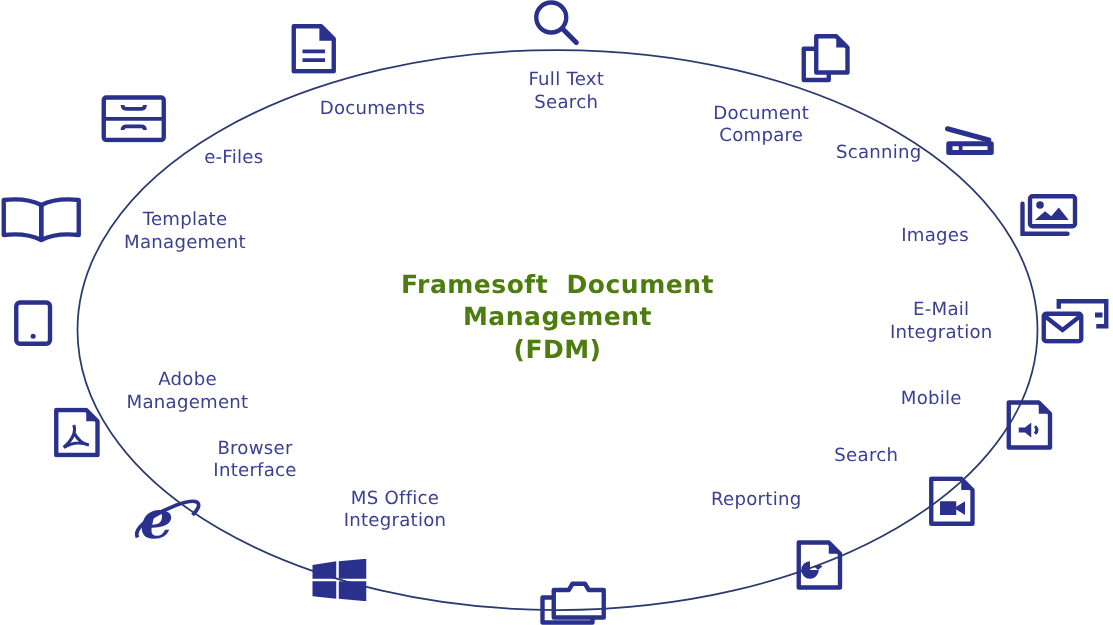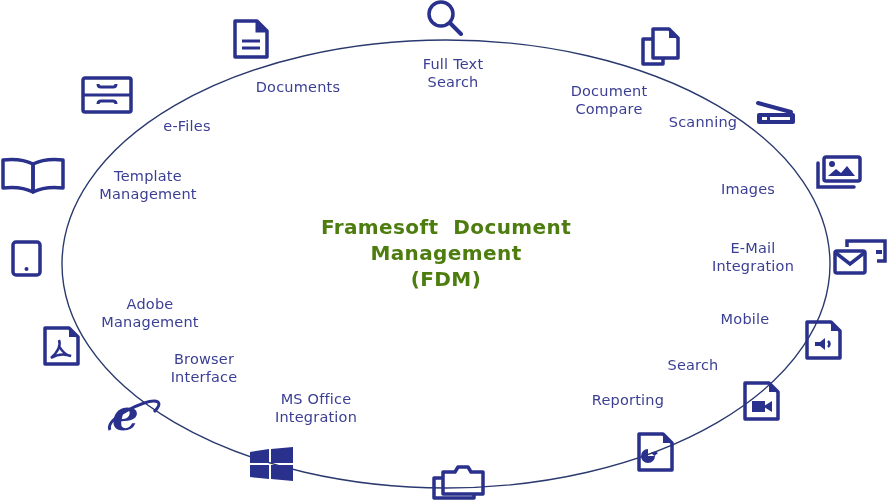--- a/index.html
+++ b/index.html
@@ -30,21 +30,21 @@
   <div class="lbl" style="left:609px;top:82px">Document
 Compare</div>
   <div class="lbl" style="left:453px;top:55px">Full Text
 Search</div>
   <div class="lbl" style="left:703px;top:113px">Scanning</div>
   <div class="lbl" style="left:748px;top:180px">Images</div>
   <div class="lbl" style="left:753px;top:239px">E-Mail
 Integration</div>
   <div class="lbl" style="left:745px;top:310px">Mobile</div>
   <div class="lbl" style="left:693px;top:356px">Search</div>
-  <div class="lbl" style="left:628px;top:391px">Reporting</div>
+  <div class="lbl" style="left:605px;top:391px">Reporting</div>
   <div class="lbl" style="left:316px;top:390px">MS Office
 Integration</div>
   <div class="lbl" style="left:204px;top:350px">Browser
 Interface</div>
   <div class="lbl" style="left:150px;top:295px">Adobe
 Management</div>
   <div class="lbl" style="left:148px;top:167px">Template
 Management</div>
   <div class="lbl" style="left:187px;top:117px">e-Files</div>
 

